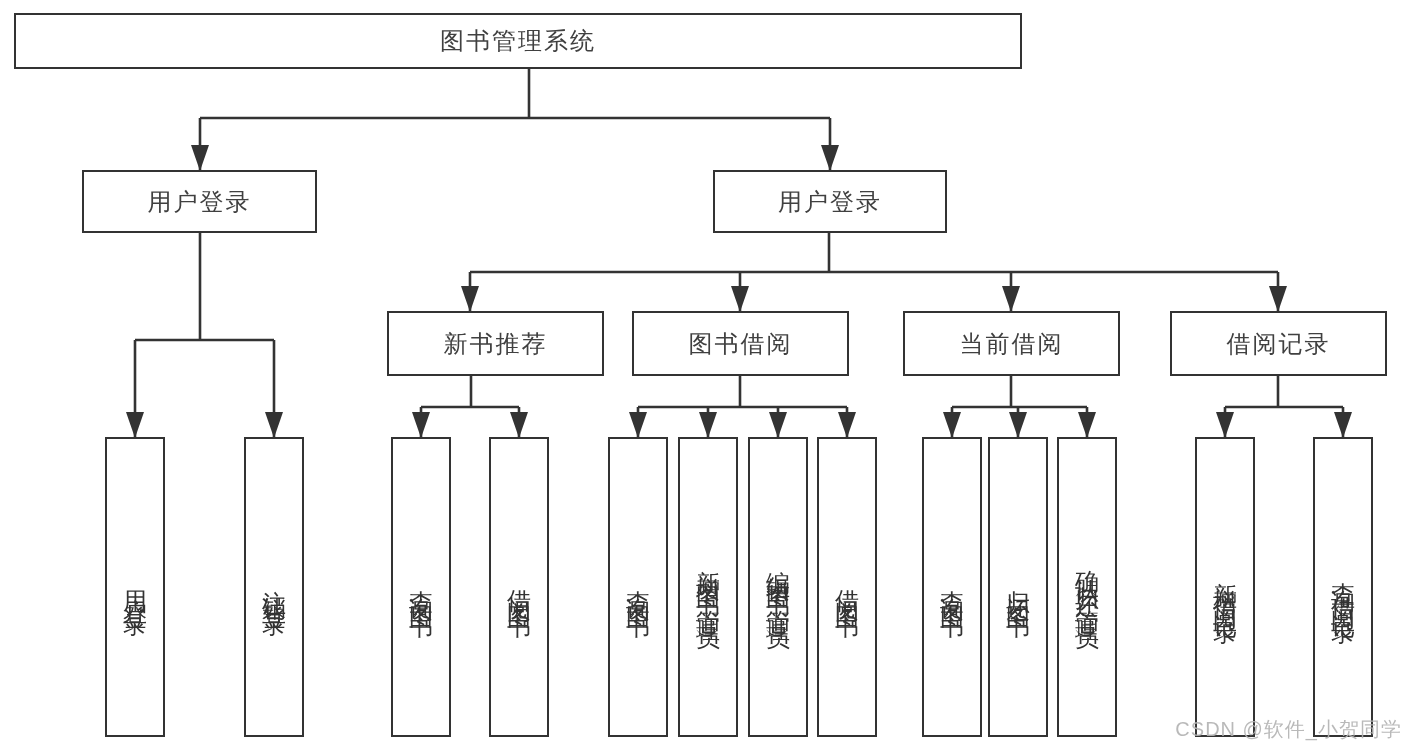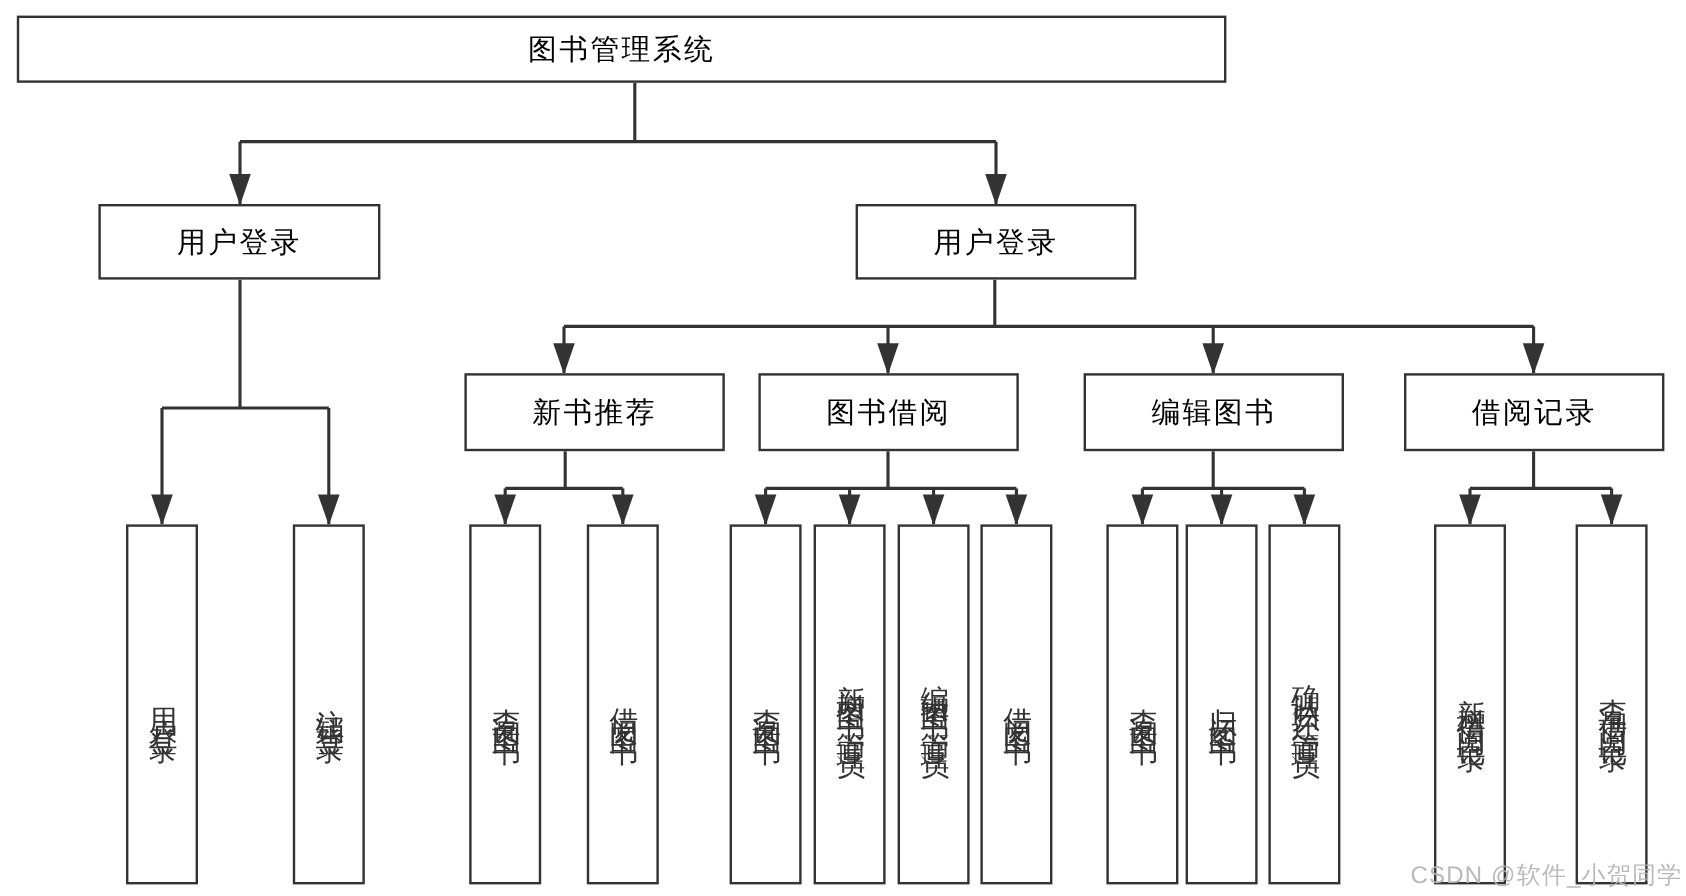--- a/index.html
+++ b/index.html
@@ -21,21 +21,21 @@
     background:#ffffff;
     border:2.5px solid #333333;
     box-sizing:border-box;
     display:flex;align-items:center;justify-content:center;
     color:#333333;
   }
   .hlabel{
     font-size:24px;
     letter-spacing:2px;
     white-space:nowrap;
-    color:#000000;
+    color:#404040;
   }
   .vlabel{
     writing-mode:vertical-rl;
     text-orientation:mixed;
     font-size:24px;
     line-height:1;
     letter-spacing:8px;
     color:#333333;
   }
   .watermark{
@@ -131,21 +131,21 @@
     <span class="hlabel">用户登录</span>
   </div>
 
   <div class="box" style="left:363px;top:311px;width:217px;height:65px;margin-left:24px;">
     <span class="hlabel">新书推荐</span>
   </div>
   <div class="box" style="left:632px;top:311px;width:217px;height:65px;">
     <span class="hlabel">图书借阅</span>
   </div>
   <div class="box" style="left:903px;top:311px;width:217px;height:65px;">
-    <span class="hlabel">编辑图书</span>
+    <span class="hlabel">当前借阅</span>
   </div>
   <div class="box" style="left:1170px;top:311px;width:217px;height:65px;">
     <span class="hlabel">借阅记录</span>
   </div>
 
   <div class="box" style="left:105px;top:437px;width:60px;height:300px;">
     <span class="vlabel">用户登录</span>
   </div>
   <div class="box" style="left:244px;top:437px;width:60px;height:300px;">
     <span class="vlabel">注销登录</span>

